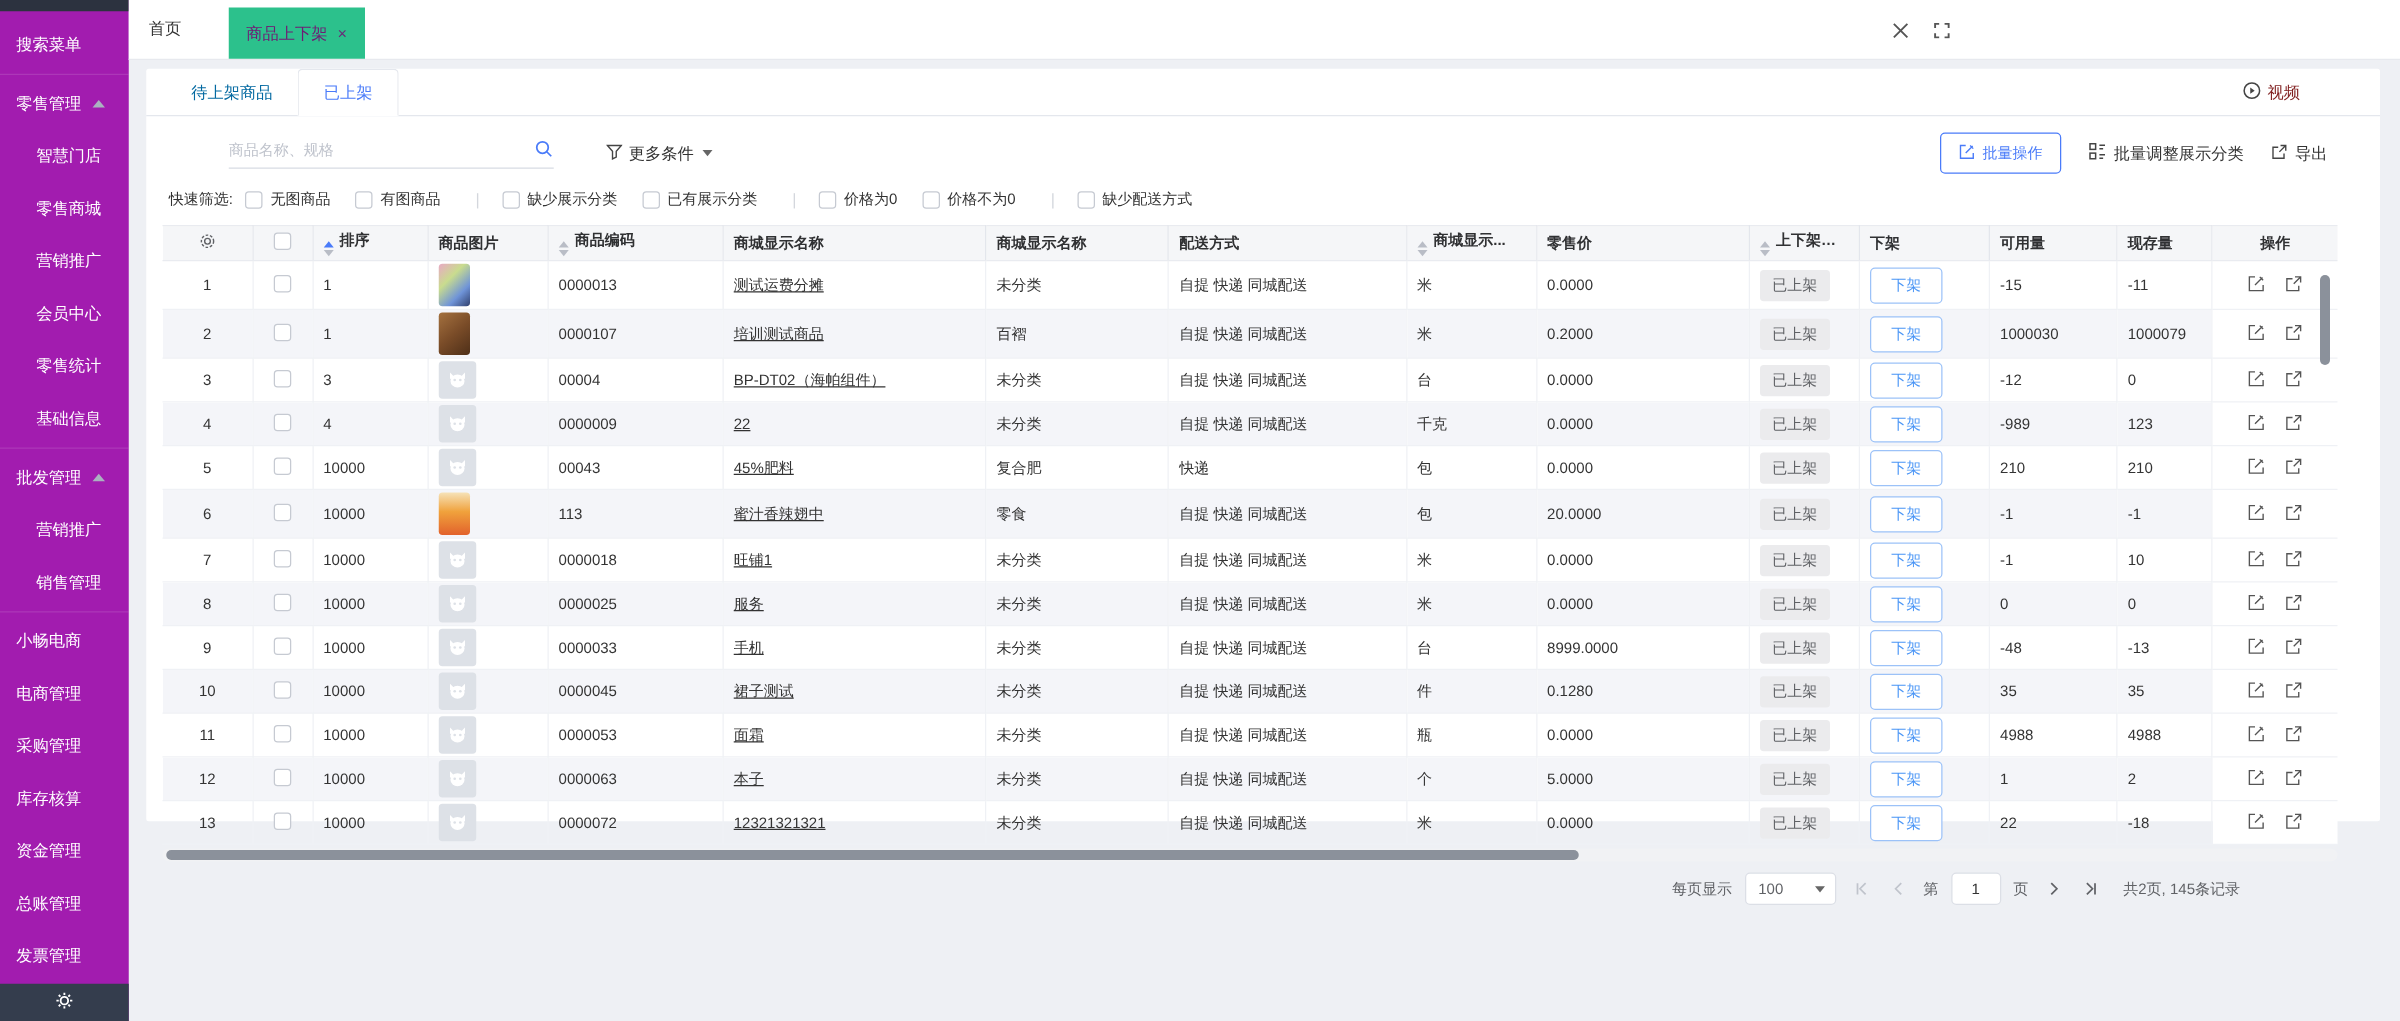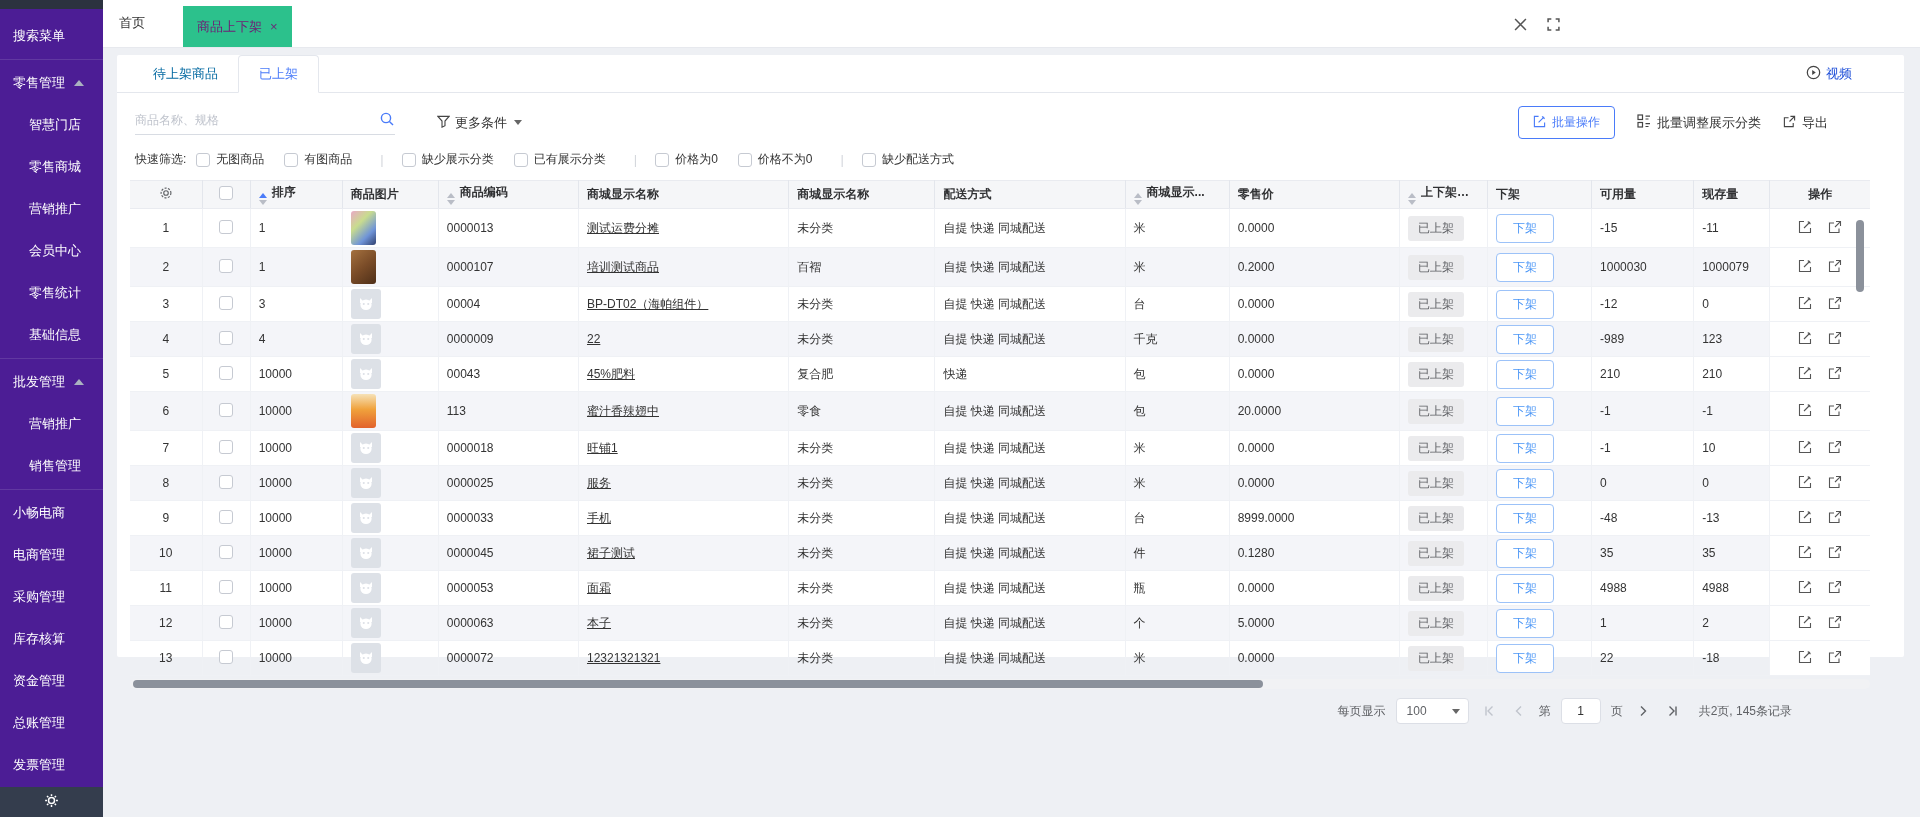--- a/index.html
+++ b/index.html
@@ -2,21 +2,21 @@
 <html><head>
 <meta charset="utf-8">
 <style>
   * { margin:0; padding:0; box-sizing:border-box; }
   html,body { width:1920px; height:817px; overflow:hidden; }
   body { font-family:"Liberation Sans","DejaVu Sans",sans-serif; font-size:12px; color:#333; background:#eef0f4; }
 
   .app { display:flex; width:1920px; height:817px; }
 
   
-  .sidebar { width:103px; flex-shrink:0; background:#4c1d95; color:#fff; position:relative; display:flex; flex-direction:column; }
+  .sidebar { width:103px; flex-shrink:0; background:#a21caf; color:#fff; position:relative; display:flex; flex-direction:column; }
   .sb-topstrip { height:9px; background:#2c323f; }
   .sb-list { flex:1; overflow:hidden; padding-top:6px; }
   .sb-item { height:42px; display:flex; align-items:center; padding-left:13px; font-size:13px; cursor:pointer; white-space:nowrap; }
   .sb-item.sub { padding-left:29px; }
   .sb-item .tri-up { width:0; height:0; border-left:5px solid transparent; border-right:5px solid transparent; border-bottom:6px solid #aab2c0; margin-left:9px; }
   .sb-div { border-top:1px solid rgba(255,255,255,0.12); margin:2px 0; }
   .sb-gear { height:30px; background:#343d4d; display:flex; align-items:center; justify-content:center; cursor:pointer; }
 
   
   .main { flex:1; display:flex; flex-direction:column; position:relative; }
@@ -27,24 +27,24 @@
   .tab-active .tab-x { font-size:13px; opacity:.9; cursor:pointer; }
   .win-icons { position:absolute; right:360px; top:0; height:48px; display:flex; align-items:center; gap:20px; color:#555; }
   .win-icons svg { cursor:pointer; display:block; }
 
   .card { margin:7px 16px 0 14px; background:#fff; height:602px; position:relative; border-radius:2px; }
 
   
   .subtabs { display:flex; align-items:flex-end; border-bottom:1px solid #e4e7ed; padding-left:16px; height:38px; position:relative; }
   .subtab { padding:9px 20px; font-size:13px; color:#0369a1; cursor:pointer; }
   .subtab.active { color:#4a7bf9; border:1px solid #e4e7ed; border-bottom:1px solid #fff; border-radius:4px 4px 0 0; margin-bottom:-1px; background:#fff; }
-  .video-link { position:absolute; right:52px; top:10px; display:flex; align-items:center; gap:5px; color:#1d4ed8; font-size:13px; cursor:pointer; }
+  .video-link { position:absolute; right:64px; top:10px; display:flex; align-items:center; gap:5px; color:#7f1d1d; font-size:13px; cursor:pointer; }
 
   
-  .toolbar { display:flex; align-items:center; padding:13px 76px 10px 18px; position:relative; }
+  .toolbar { display:flex; align-items:center; padding:13px 42px 10px 18px; position:relative;margin-left:48px; }
   .search-wrap { width:260px; border-bottom:1px solid #d8dce3; display:flex; align-items:center; padding-bottom:4px; }
   .search-wrap input { border:none; outline:none; flex:1; font-size:12px; color:#333; font-family:inherit; }
   .search-wrap input::placeholder { color:#bfc3cc; }
   .more-cond { display:flex; align-items:center; gap:5px; margin-left:42px; color:#333; font-size:13px; cursor:pointer; }
   .caret-down { width:0; height:0; border-left:4px solid transparent; border-right:4px solid transparent; border-top:5px solid #666; margin-left:2px; }
   .toolbar-right { margin-left:auto; display:flex; align-items:center; gap:22px; }
   .btn-outline-blue { display:flex; align-items:center; gap:6px; border:1px solid #4a7bf9; color:#4a7bf9; background:#fff; border-radius:4px; padding:7px 14px; font-size:12px; cursor:pointer; font-family:inherit; }
   .btn-plain { display:flex; align-items:center; gap:6px; background:none; border:none; color:#333; font-size:13px; cursor:pointer; font-family:inherit; }
 
   

